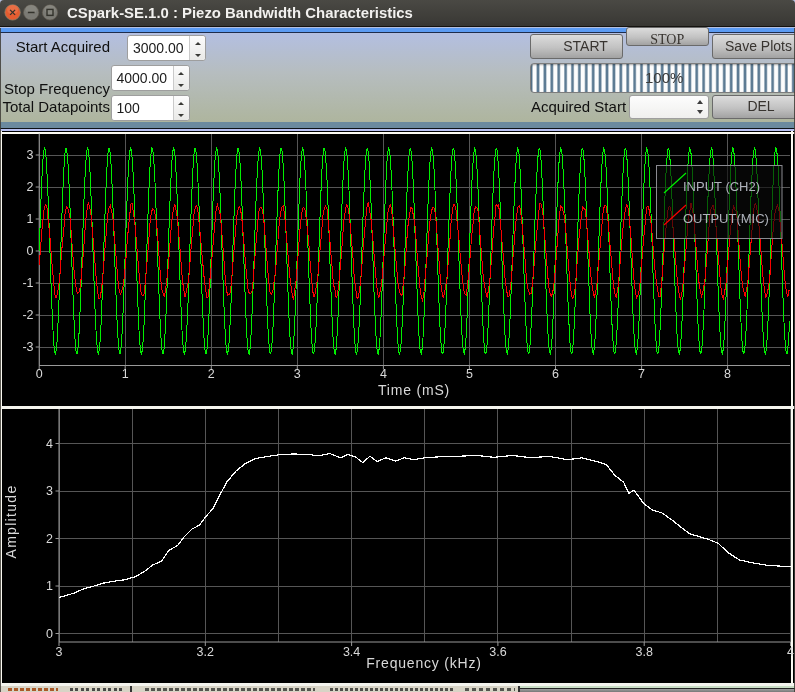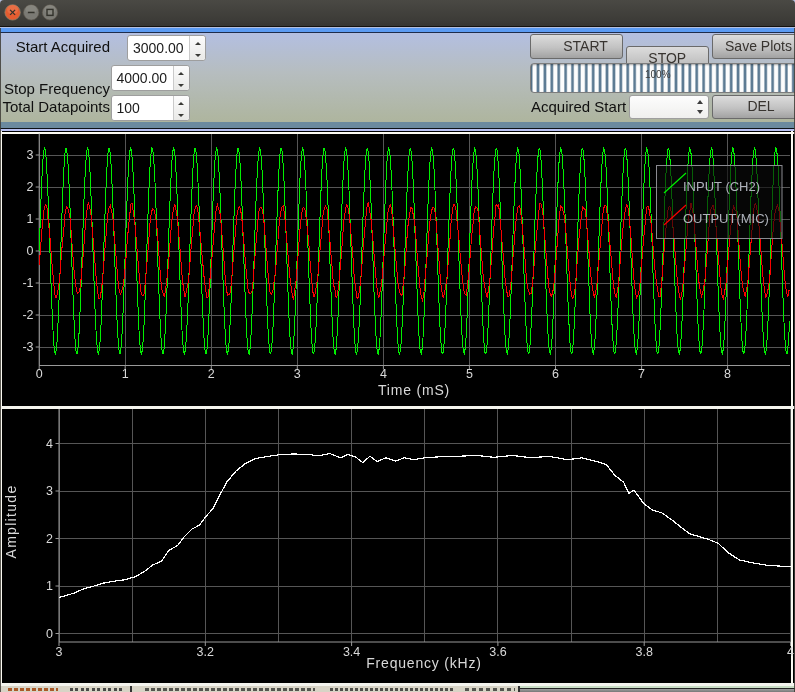--- a/index.html
+++ b/index.html
@@ -28,40 +28,41 @@
   .dar{position:absolute;left:4.5px;bottom:3px;width:0;height:0;
     border-left:3px solid transparent;border-right:3px solid transparent;
     border-top:3.5px solid #3a3a36;}
   .pbtn{background:linear-gradient(#dcdcdc,#c2c2c2 55%,#a2a2a2);
     border:1px solid #6a6a6a;border-radius:3px;box-sizing:border-box;
     font-size:14px;color:#383430;text-align:center;line-height:23.5px;}
   #pbar{left:530px;top:62.5px;width:280px;height:30px;border:1.5px solid #7d7d7d;
     border-radius:4px;box-sizing:border-box;
     background:repeating-linear-gradient(to right,#5d7b93 0px,#5d7b93 0.7px,#fdfdfd 2.2px,#fdfdfd 4.9px,#5d7b93 6.4px,#5d7b93 6.9px);
     box-shadow:inset 0 1px 2px rgba(0,0,0,0.35);}
-  #pbar span{position:absolute;left:114px;top:5px;font-size:10px;color:#3b3b3b;}
+  #pbar span{position:absolute;left:114px;top:5px;font-size:15px;color:#3b3b3b;}
   svg{position:absolute;left:0;}
   svg text{font-family:"Liberation Sans",sans-serif;fill:#d9d9d9;font-size:12.5px;}
   .grid{stroke:#565656;stroke-width:1;}
   .axis{stroke:#999;stroke-width:1;fill:none;}
   .atitle{font-size:14px;letter-spacing:0.8px;}
 </style></head><body>
 <div id="win">
   <div class="abs" id="title"></div>
   <svg class="abs" style="top:0;" width="70" height="26" viewBox="0 0 70 26">
     <circle cx="12.6" cy="12.4" r="7.7" fill="#e45c30" stroke="#97866e" stroke-width="0.7"></circle>
     <ellipse cx="12.6" cy="9.6" rx="5.6" ry="4.6" fill="#ee7a52" opacity="0.6"></ellipse>
     <path d="M10.1 9.9 L15.1 14.9 M15.1 9.9 L10.1 14.9" stroke="#35322b" stroke-width="1.3" fill="none"></path>
     <circle cx="31.2" cy="12.4" r="7.7" fill="#7b7a74" stroke="#5e594f" stroke-width="0.7"></circle>
     <ellipse cx="31.2" cy="9.6" rx="5.6" ry="4.6" fill="#8d8c86" opacity="0.6"></ellipse>
     <path d="M27.8 12.5 L34.6 12.5" stroke="#33322c" stroke-width="1.6"></path>
     <circle cx="50" cy="12.4" r="7.7" fill="#7b7a74" stroke="#5e594f" stroke-width="0.7"></circle>
     <ellipse cx="50" cy="9.6" rx="5.6" ry="4.6" fill="#8d8c86" opacity="0.6"></ellipse>
     <rect x="47" y="9.4" width="6" height="6" fill="none" stroke="#33322c" stroke-width="1.4"></rect>
   </svg>
+  <div class="abs" id="titletext">CSpark-SE.1.0 : Piezo Bandwidth Characteristics</div>
   <div class="abs" id="blue"></div>
   <div class="abs" id="navy"></div>
   <div class="abs" id="panel"></div>
   <div class="abs lbl" style="left:0;top:37.5px;">Start Acquired</div>
   <div class="abs lbl" style="left:0;top:80px;">Stop Frequency</div>
   <div class="abs lbl" style="left:0;top:97.5px;">Total Datapoints</div>
   <div class="abs spin" style="left:127px;top:34.5px;">
       <span class="val">3000.00</span>
       <span class="btns">
         <i class="uar"></i>
@@ -76,21 +77,21 @@
       </span>
     </div>
   <div class="abs spin" style="left:110.5px;top:94.5px;">
       <span class="val">100</span>
       <span class="btns">
         <i class="uar"></i>
         <i class="dar"></i>
       </span>
     </div>
   <div class="abs pbtn" style="left:530px;top:33.5px;width:93px;height:25.5px;padding-left:18px;">START</div>
-  <div class="abs pbtn" style="left:625.5px;top:46px;width:83.5px;height:30px;">STOP</div>
+  <div class="abs pbtn" style="left:625.5px;top:27px;width:83.5px;height:19px;font-family:Liberation Serif, serif;">STOP</div>
   <div class="abs pbtn" style="left:711.5px;top:33.5px;width:94px;height:25.5px;">Save Plots</div>
   <div class="abs" id="pbar">
       <span>100%</span>
     </div>
   <div class="abs" style="left:531px;top:97.5px;font-size:15px;color:#101010;">Acquired Start</div>
   <div class="abs" style="left:628.5px;top:95px;width:80px;height:23.5px;border:1px solid #9e9e9e;border-radius:3px;box-sizing:border-box;background:linear-gradient(#fdfdfd,#efefed);">
      <span style="position:absolute;right:5px;top:4px;width:0;height:0;border-left:3.5px solid transparent;border-right:3.5px solid transparent;border-bottom:4px solid #3c3c3c;"></span>
      <span style="position:absolute;right:5px;bottom:4px;width:0;height:0;border-left:3.5px solid transparent;border-right:3.5px solid transparent;border-top:4px solid #3c3c3c;"></span>
   </div>
   <div class="abs pbtn" style="left:711.5px;top:95px;width:99px;height:23.5px;line-height:21.5px;">DEL</div>

